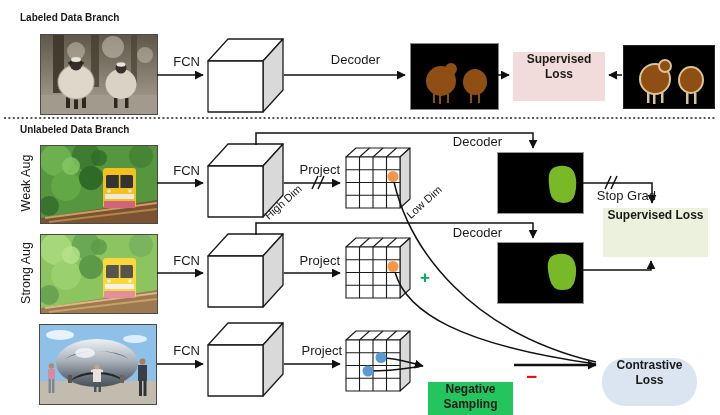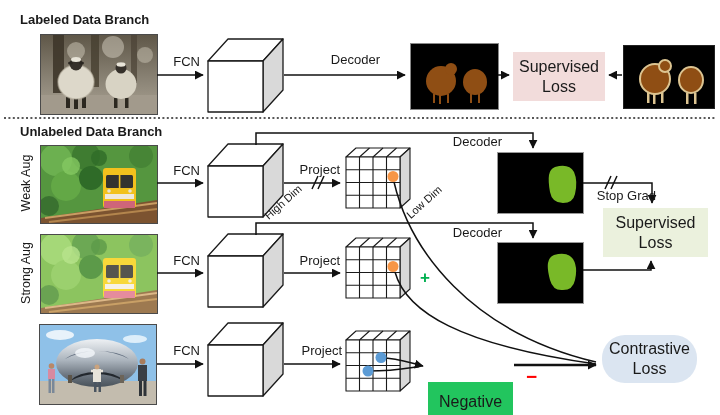--- a/index.html
+++ b/index.html
@@ -1,27 +1,27 @@
 <!DOCTYPE html>
 <html><head>
 <meta charset="utf-8">
 <style>
   html,body{margin:0;padding:0;background:#fff;}
   .canvas{
     position:relative;width:720px;height:415px;background:#ffffff;
     font-family:"Liberation Sans", sans-serif;color:#1a1a1a;overflow:hidden;
   }
   .abs{position:absolute;}
-  .title{font-size:13px;font-weight:bold;z-index:7;}
+  .title{font-size:10px;font-weight:bold;z-index:7;}
   .lbl{font-size:13px;text-align:right;z-index:7;}
   .dimlbl{font-size:11px;z-index:7;transform:rotate(-42deg);text-align:center;white-space:nowrap;}
   .auglbl{font-size:12.5px;z-index:7;transform:rotate(-90deg);text-align:center;width:80px;white-space:nowrap;}
   .lossbox{
-    z-index:3;display:flex;align-items:center;justify-content:center;text-align:center;
-    font-size:16px;font-weight:normal;line-height:1.25;
+    z-index:3;display:flex;align-items:flex-start;justify-content:center;text-align:center;
+    font-size:12px;font-weight:bold;line-height:1.25;
   }
   .photo{z-index:2;border:1px solid #4a4a4a;overflow:hidden;line-height:0;}
   .mask{z-index:2;border:1px solid #777;overflow:hidden;line-height:0;background:#000;}
   .overlay{z-index:6;pointer-events:none;}
   .sign{z-index:7;font-weight:bold;line-height:1;}
 </style>
 </head>
 <body>
 
 <div class="canvas">
@@ -55,21 +55,21 @@
 
   <div class="abs lossbox" style="left:513px;top:52px;width:92px;height:49px;background:#f2dcdb;">
     <span>Supervised Loss</span>
   </div>
   <div class="abs lossbox" style="left:603px;top:208px;width:105px;height:49px;background:#ebf1dd;">
     <span>Supervised Loss</span>
   </div>
   <div class="abs lossbox" style="left:428px;top:342px;width:85px;height:60px;background:#22c55e;margin-top:40px;">
     <span>Negative Sampling</span>
   </div>
-  <div class="abs lossbox" style="left:602px;top:335px;width:95px;height:48px;background:#dbe5f1;border-radius:23px;">
+  <div class="abs lossbox" style="left:602px;top:358px;width:95px;height:48px;background:#dbe5f1;border-radius:23px;">
     <span>Contrastive Loss</span>
   </div>
 
   <div class="abs photo" style="left:40px;top:34px;width:116px;height:79px;">
     <svg width="116" height="79" viewBox="0 0 116 79">
       <defs>
           <linearGradient id="shbg" x1="0" y1="0" x2="0" y2="1">
         <stop offset="0" stop-color="#5f5748"></stop>
             <stop offset="0.6" stop-color="#8d8678"></stop>
             <stop offset="1" stop-color="#aba394"></stop>

